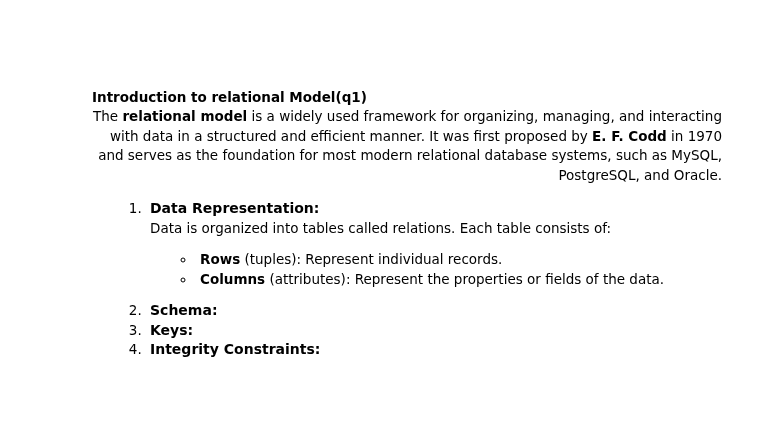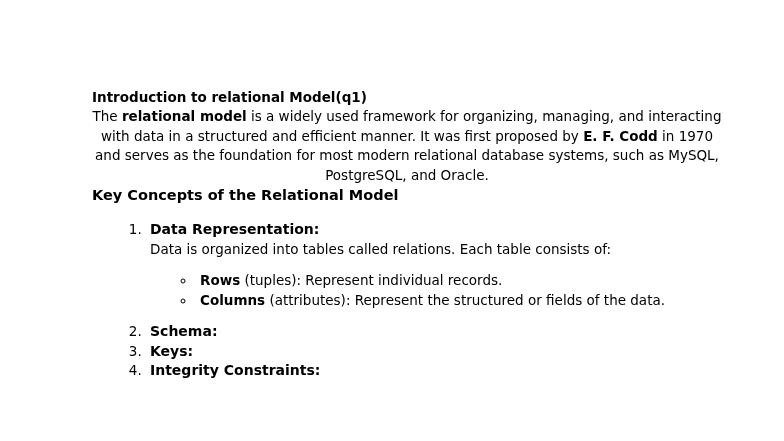--- a/index.html
+++ b/index.html
@@ -24,21 +24,21 @@
   .doc-title {
     font-size: 13.5px;
     font-weight: bold;
     line-height: 19px;
     margin: 0 0 0 0;
   }
   .para {
     font-size: 13.5px;
     line-height: 19.5px;
     margin: 0;
-    text-align: center;
+    text-align: right;
   }
   .para b {
     font-weight: bold;
   }
   .section-head {
     font-size: 14.5px;
     font-weight: bold;
     line-height: 21px;
     margin: 0;
   }
@@ -84,30 +84,29 @@
 </style>
 </head>
 <body>
 
 <div class="page">
 
   <div class="doc-title">Introduction to relational Model(q1)</div>
 
   <p class="para"><span>The </span><b>relational model</b><span> is a widely used framework for organizing, managing, and interacting with data in a structured and efficient manner. It was first proposed by </span><b>E. F. Codd</b><span> in 1970 and serves as the foundation for most modern relational database systems, such as MySQL, PostgreSQL, and Oracle.</span></p>
 
-  <div class="section-head">Key Concepts of the Relational Model</div>
 
   <ol class="outline">
 
     <li>
       <span class="li-head">Data Representation</span><span class="li-head plain">:</span>
       <div class="li-body"><span>Data is organized into tables called </span><b>relations</b><span>. Each table consists of:</span></div>
       <ul class="sub">
         <li><b>Rows</b><span> (tuples): Represent individual records.</span></li>
-        <li><b>Columns</b><span> (attributes): Represent the structured or fields of the data.</span></li>
+        <li><b>Columns</b><span> (attributes): Represent the properties or fields of the data.</span></li>
       </ul>
     </li>
 
     <li>
       <span class="li-head">Schema</span><span class="li-head plain">:</span>
     </li>
 
     <li>
       <span class="li-head">Keys</span><span class="li-head plain">:</span>
     </li>

